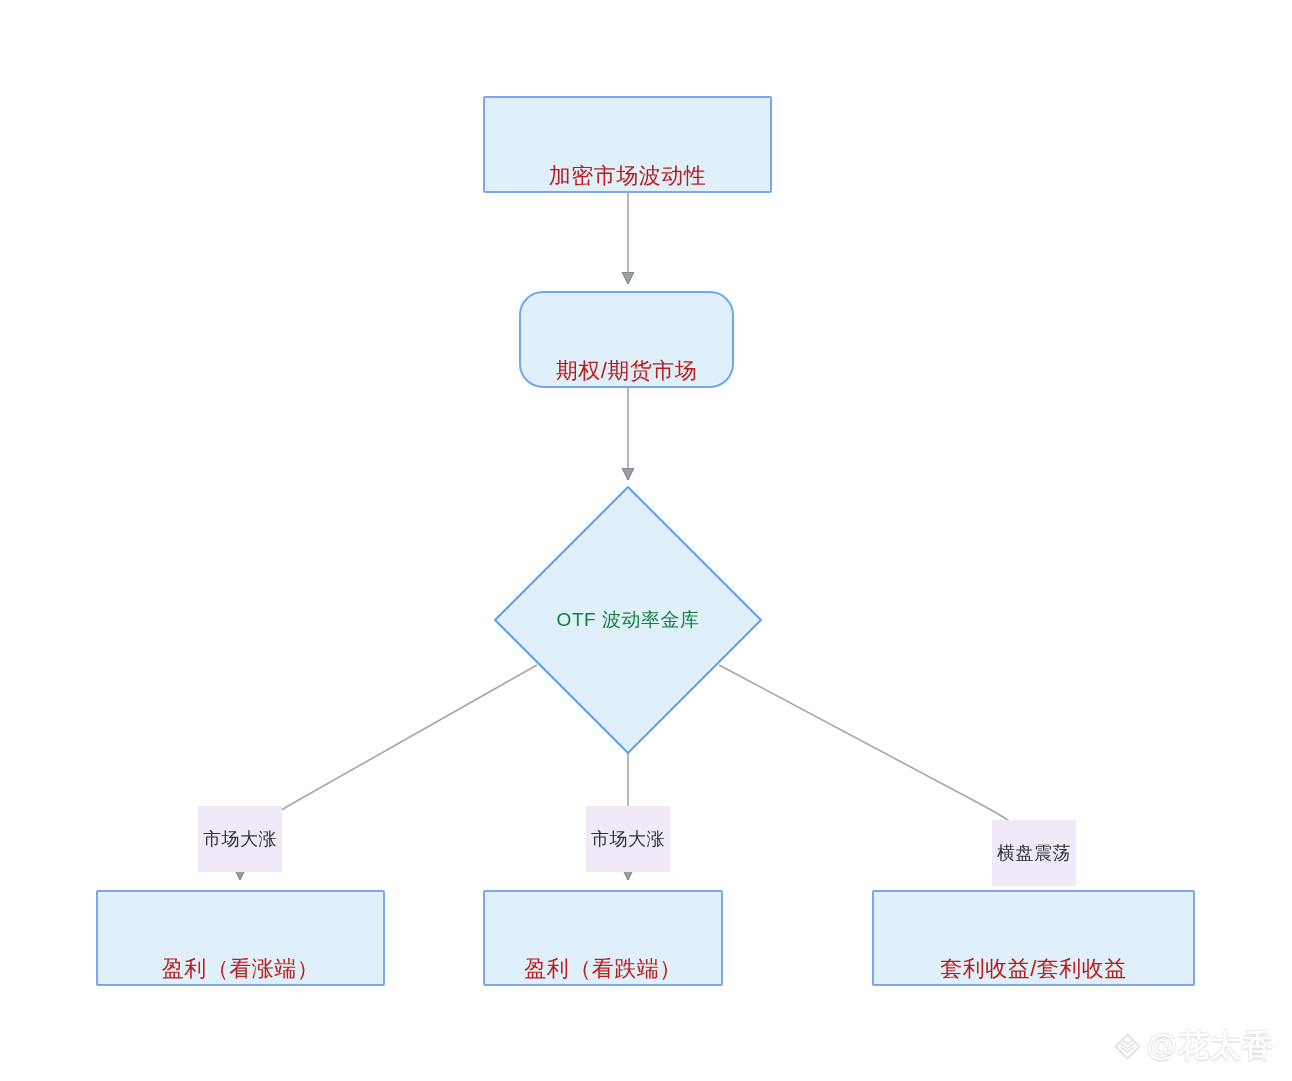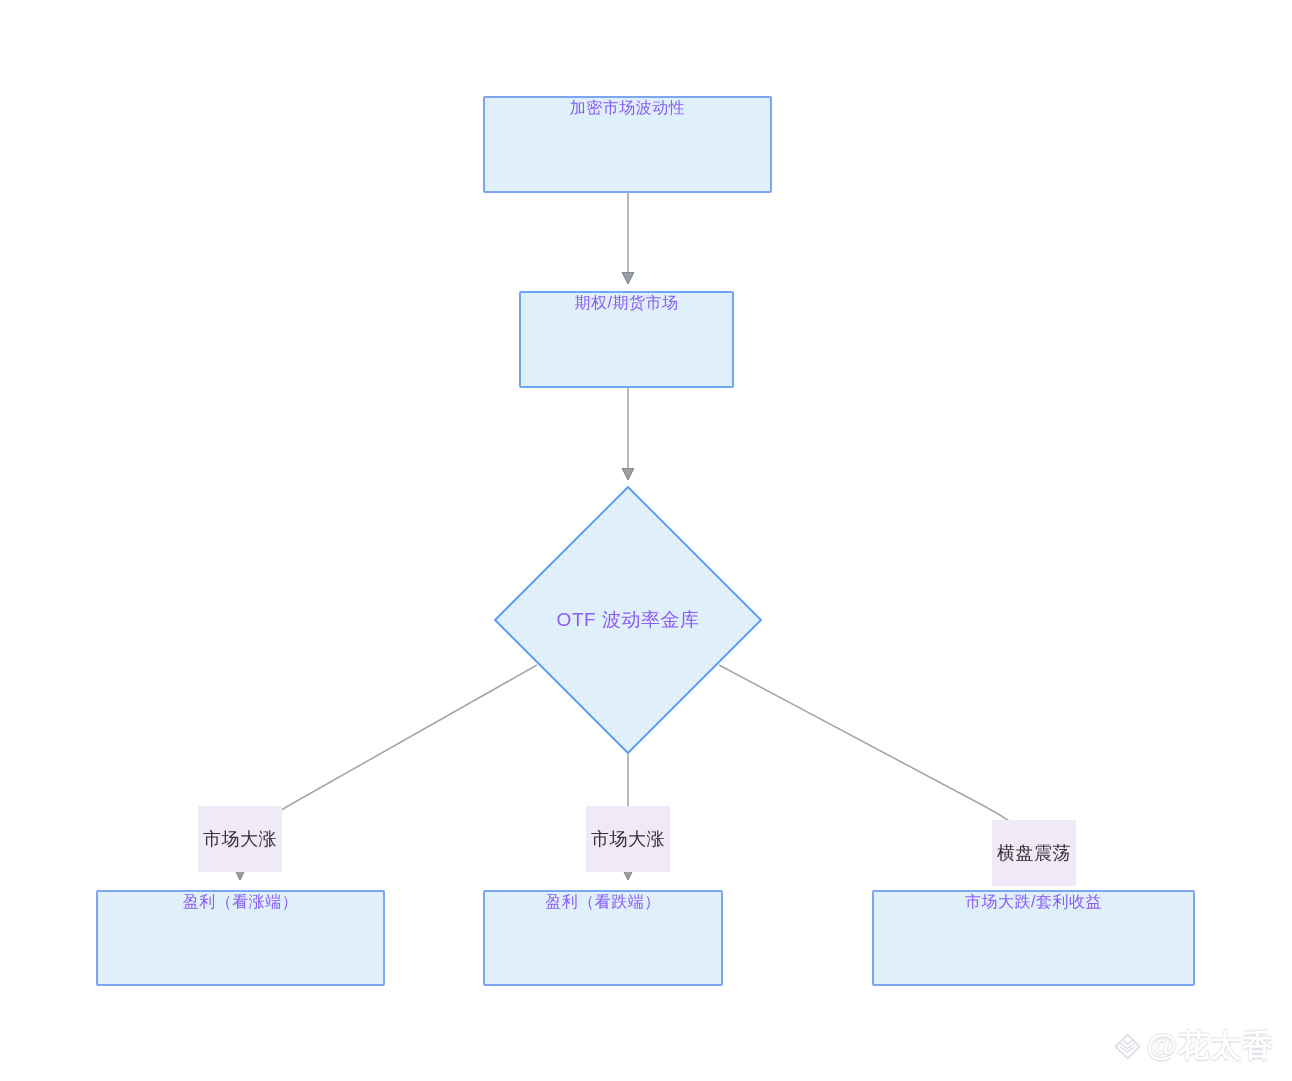--- a/index.html
+++ b/index.html
@@ -9,31 +9,31 @@
     font-family: "Liberation Sans", "DejaVu Sans", sans-serif;
     position: relative; overflow: hidden;
   }
   .canvas { position: absolute; inset: 0; width: 1292px; height: 1081px; }
   svg.connectors { position: absolute; left: 0; top: 0; width: 1292px; height: 1081px; }
 
   .node {
     position: absolute;
     background: #dff0fa;
     border: 2px solid #7ea6f0;
-    color: #8b5cf6;
-    display: flex; align-items: flex-start; justify-content: center;
-    font-size: 16px; letter-spacing: 0.5px;
+    color: #b91c1c;
+    display: flex; align-items: flex-end; justify-content: center;
+    font-size: 22px; letter-spacing: 0.5px;
     text-align: center;
     border-radius: 2px;
   }
-  .node.rounded { border-radius: 2px; border-color: #6ea7f3; }
+  .node.rounded { border-radius: 24px; border-color: #6ea7f3; }
 
   .diamond-text {
     position: absolute;
-    color: #8b5cf6; font-size: 19px; letter-spacing: 0.5px;
+    color: #15803d; font-size: 19px; letter-spacing: 0.5px;
     display: flex; align-items: center; justify-content: center;
     text-align: center;
   }
 
   .edge-label {
     position: absolute;
     background: #f0e9f8;
     color: #333333;
     font-size: 18px; letter-spacing: 0.5px;
     padding: 21px 5px;
@@ -94,21 +94,21 @@
 
   <div class="node" style="left:96px; top:890px; width:289px; height:96px;">
     <span>盈利（看涨端）</span>
   </div>
 
   <div class="node" style="left:483px; top:890px; width:240px; height:96px;">
     <span>盈利（看跌端）</span>
   </div>
 
   <div class="node" style="left:872px; top:890px; width:323px; height:96px;">
-    <span>市场大跌/套利收益</span>
+    <span>套利收益/套利收益</span>
   </div>
 
   <div class="edge-label" style="left:240px; top:806px;">市场大涨</div>
   <div class="edge-label" style="left:628px; top:806px;">市场大涨</div>
   <div class="edge-label" style="left:1034px; top:820px;">横盘震荡</div>
 
   <div class="watermark">
     <svg class="watermark-gem" width="27" height="27" viewBox="0 0 27 27" xmlns="http://www.w3.org/2000/svg">
       <polygon points="13.5,1.5 25.5,13.5 13.5,25.5 1.5,13.5" fill="#ffffff" stroke="#d7dae1" stroke-width="1.6" stroke-linejoin="round"></polygon>
       <polyline points="6.5,10.5 13.5,15.5 20.5,10.5" fill="none" stroke="#d7dae1" stroke-width="1.4"></polyline>

